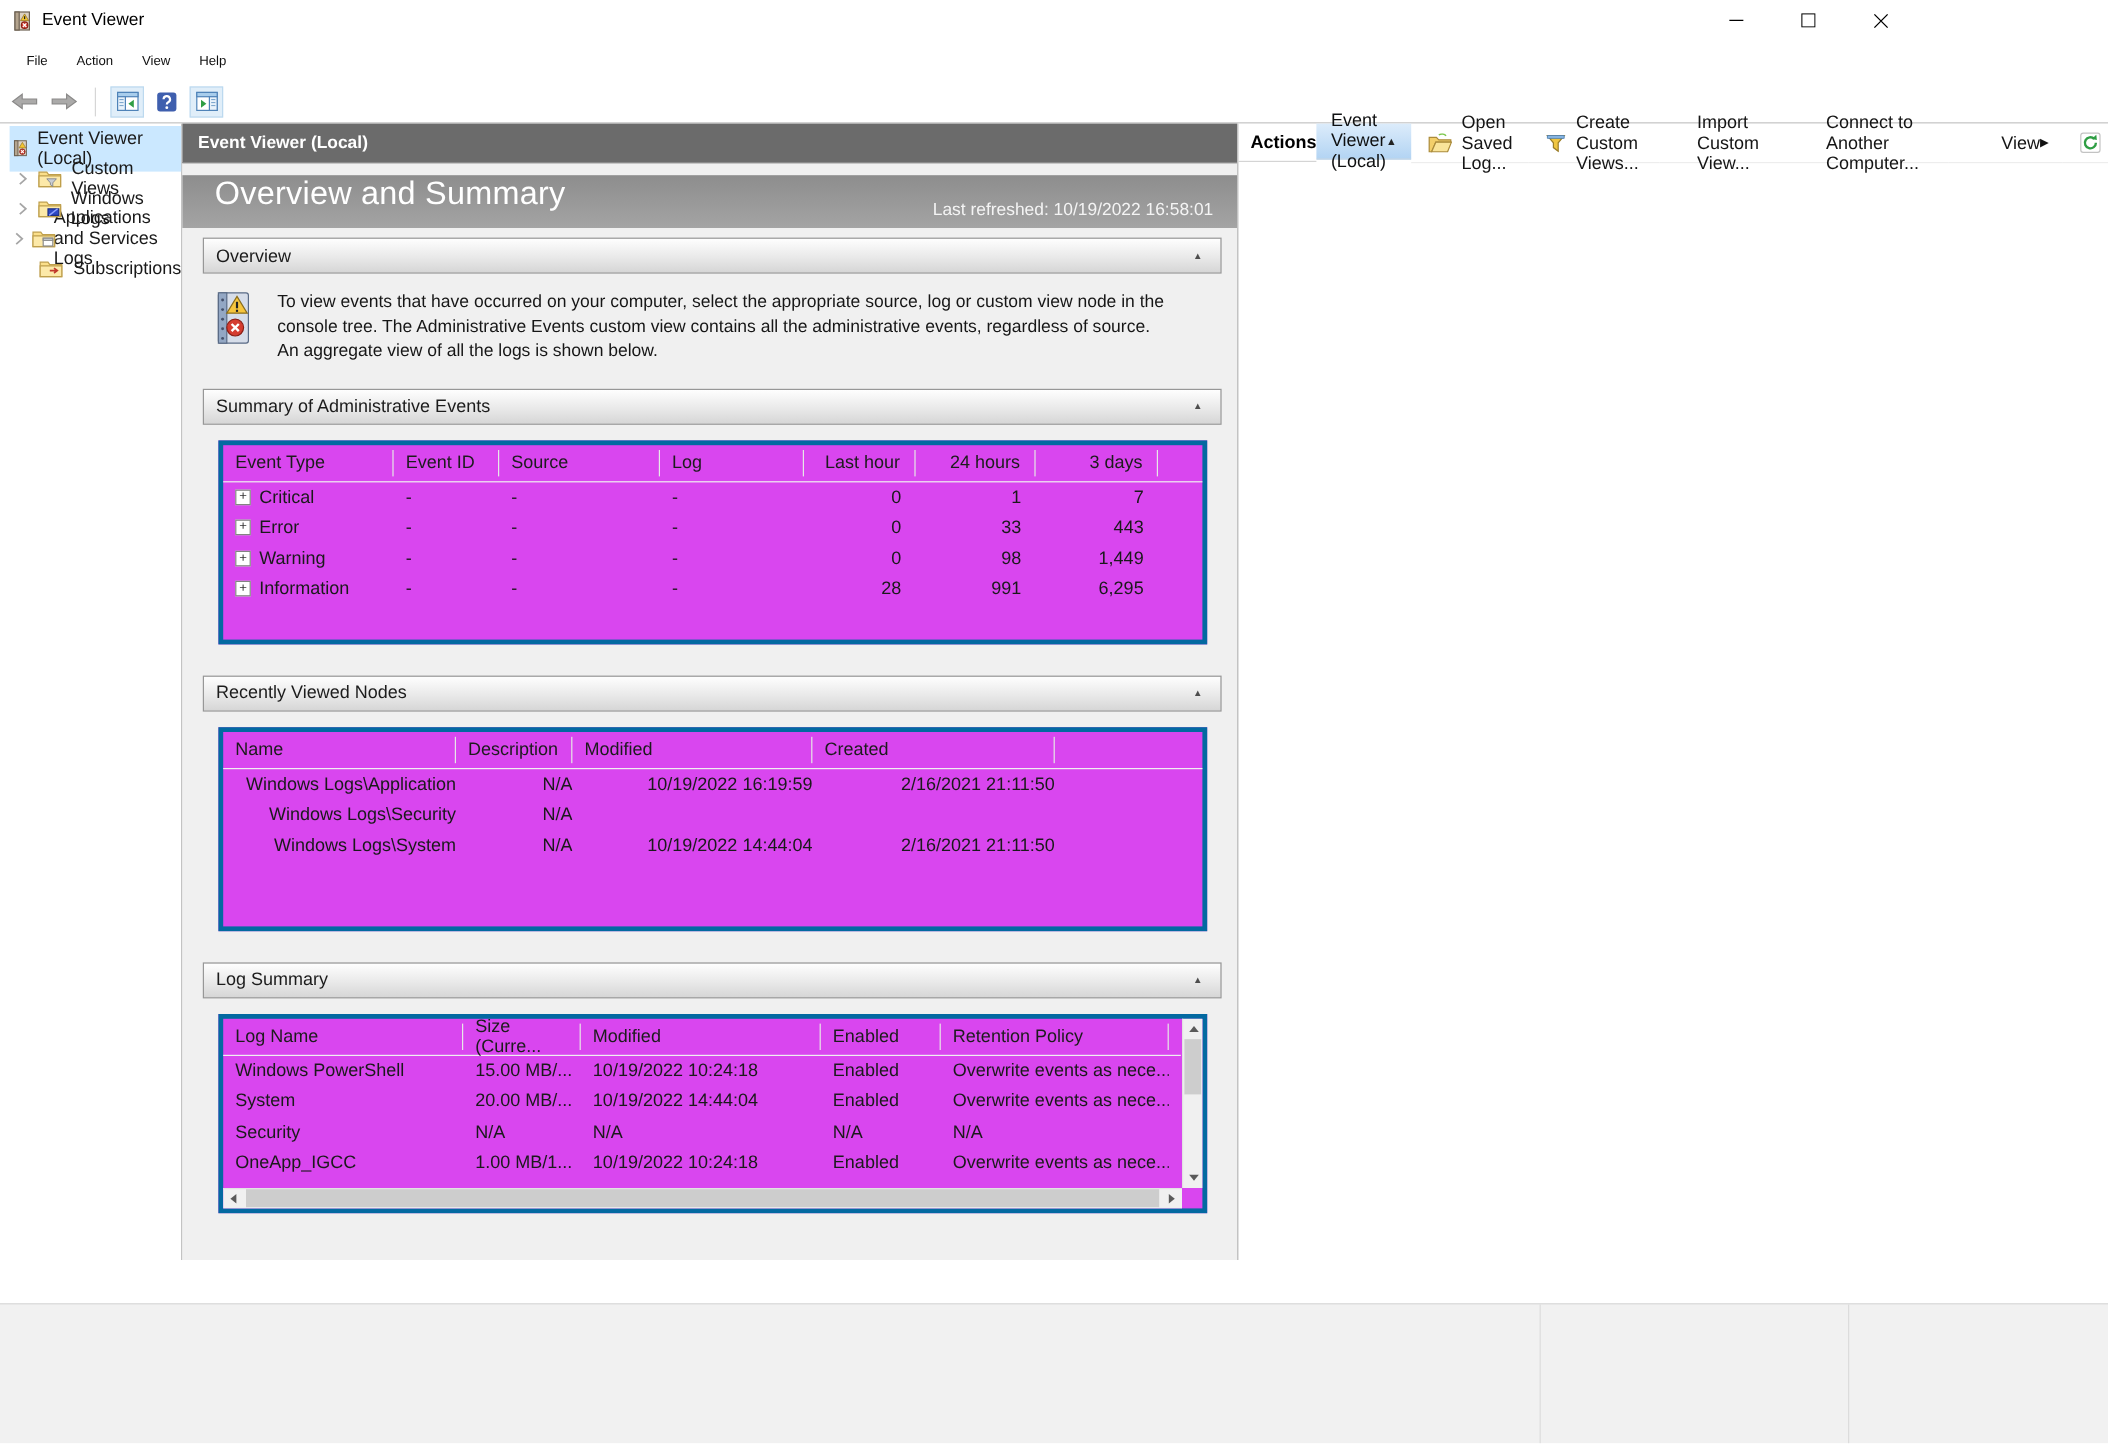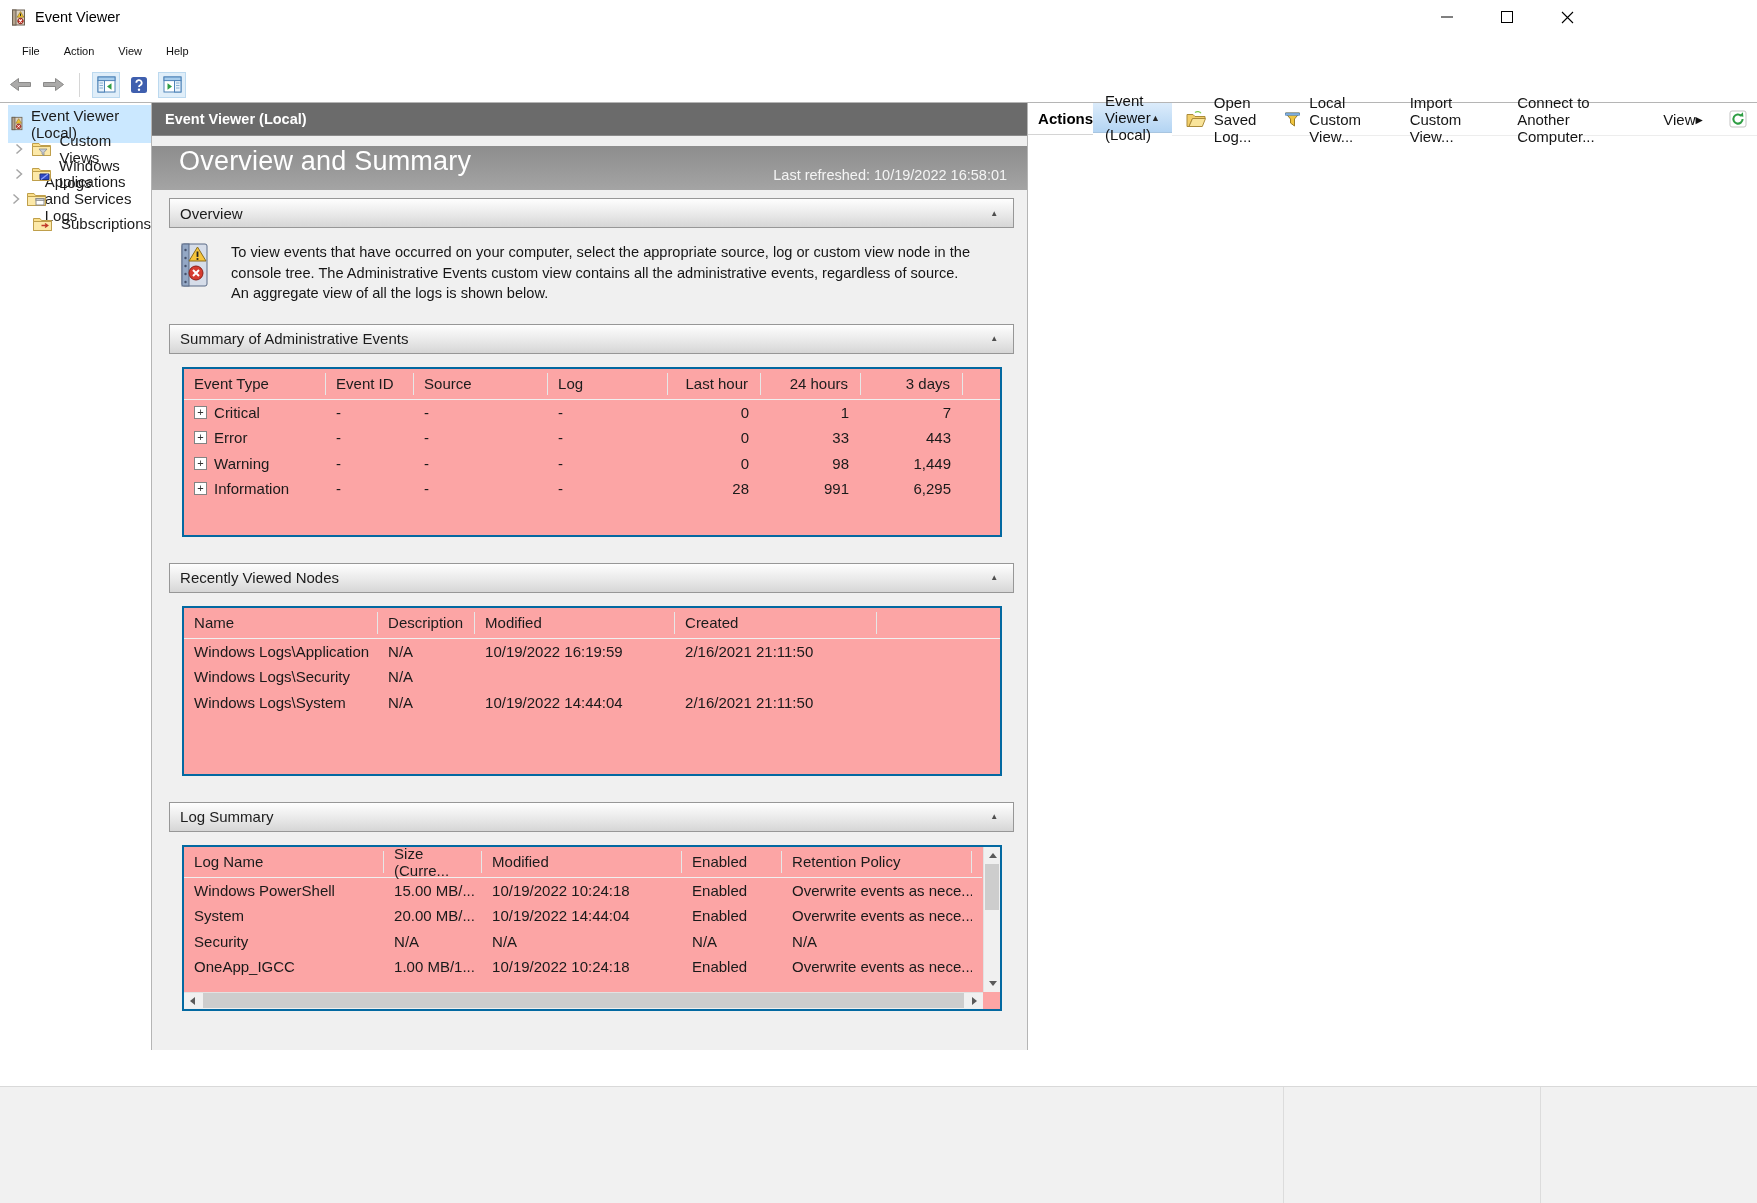--- a/index.html
+++ b/index.html
@@ -48,33 +48,33 @@
   .title-band .big { font-size:27px; font-weight:400; letter-spacing:.2px; }
   .title-band .refreshed { margin-left:auto; align-self:flex-end; margin-bottom:7px; font-size:14.5px; color:#f4f4f4; }
   .content { flex:1; padding:8px 13px 0 17px; overflow:hidden; }
 
   .sect-head { height:30px; border:1px solid #979797; background:linear-gradient(180deg,#fefefe, #e9e9e9 55%, #d6d6d6); display:flex; align-items:center; padding:0 10px; font-size:15px; color:#1c1c1c; position:relative; }
   .sect-head .col-btn { margin-left:auto; font-size:8px; color:#4d4d4d; padding:2px 5px; }
 
   .ovw-body { display:flex; padding:14px 6px 10px 6px; }
   .ovw-body .txt { font-size:14.6px; line-height:20.5px; margin-left:20px; width:740px; color:#161616; }
 
-  .tbl { background:#fca5a5; border:2px solid #0369a1; margin:13px 12px 0 13px; position:relative; font-size:15px; }
+  .tbl { background:#d946ef; border:4px solid #0369a1; margin:13px 12px 0 13px; position:relative; font-size:15px; }
   .tbl-head { display:grid; height:31px; align-items:center; border-bottom:1px solid #f0f0f0; }
   .tbl-head .hcell { padding-left:10px; height:22px; display:flex; align-items:center; border-right:1px solid #e7e7e7; color:#1c1c1c; }
   .tbl-head .hcell.last { border-right:none; }
   .tbl-head .hcell.num { justify-content:flex-end; padding-right:12px; }
   .t-row { display:grid; height:25.5px; align-items:center; }
   .t-row .cell { padding-left:10px; white-space:nowrap; overflow:hidden; }
   .t-row .cell.num { text-align:right; padding-right:12px; }
   .sum-grid  { grid-template-columns:142px 88px 134px 120px 93px 100px 102px 1fr; }
   .rvn-grid  { grid-template-columns:194px 97px 200px 202px 1fr; }
   .log-grid  { grid-template-columns:200px 98px 200px 100px 190px 1fr; }
   .tbl.sum { height:170px; }
-  .tbl.rvn { height:170px; }
+  .tbl.rvn { height:170px;text-align:right; }
   .tbl.log { height:166px; padding-right:18px; padding-bottom:17px; }
   .type-cell { display:flex; align-items:center; gap:7px; }
   .plusbox { width:13px; height:13px; border:1px solid #838383; background:#fff; display:inline-flex; align-items:center; justify-content:center; font-size:11px; line-height:1; color:#333; flex:0 0 auto; }
   .sect { margin-bottom:26px; }
   .sect.ovw { margin-bottom:10px; }
 
   
   .vscroll { position:absolute; top:0; right:0; bottom:17px; width:17px; background:#f0f0f0; border-left:1px solid #e2e2e2; }
   .hscroll { position:absolute; left:0; right:17px; bottom:0; height:17px; background:#f0f0f0; border-top:1px solid #e2e2e2; display:flex; align-items:center; }
   .sb-btn { width:17px; height:17px; display:flex; align-items:center; justify-content:center; flex:0 0 auto; }
@@ -485,21 +485,21 @@
         </span>
         <span>Open Saved Log...</span>
       </div>
       <div class="action-item">
         <span class="ic">
           <svg width="17" height="16" viewBox="0 0 17 16">
               <path d="M1.5 2h14l-5 6v7l-4-3V8z" fill="#f0c53f" stroke="#9b7d27"></path>
               <path d="M1.5 2h14v2.3h-14z" fill="#8bb9e8" stroke="#4a7db0" stroke-width=".7"></path>
             </svg>
         </span>
-        <span>Local Custom View...</span>
+        <span>Create Custom Views...</span>
       </div>
       <div class="action-item">
         <span class="ic empty"></span>
         <span>Import Custom View...</span>
       </div>
       <div class="action-item">
         <span class="ic empty"></span>
         <span>Connect to Another Computer...</span>
       </div>
       <div class="action-item">

